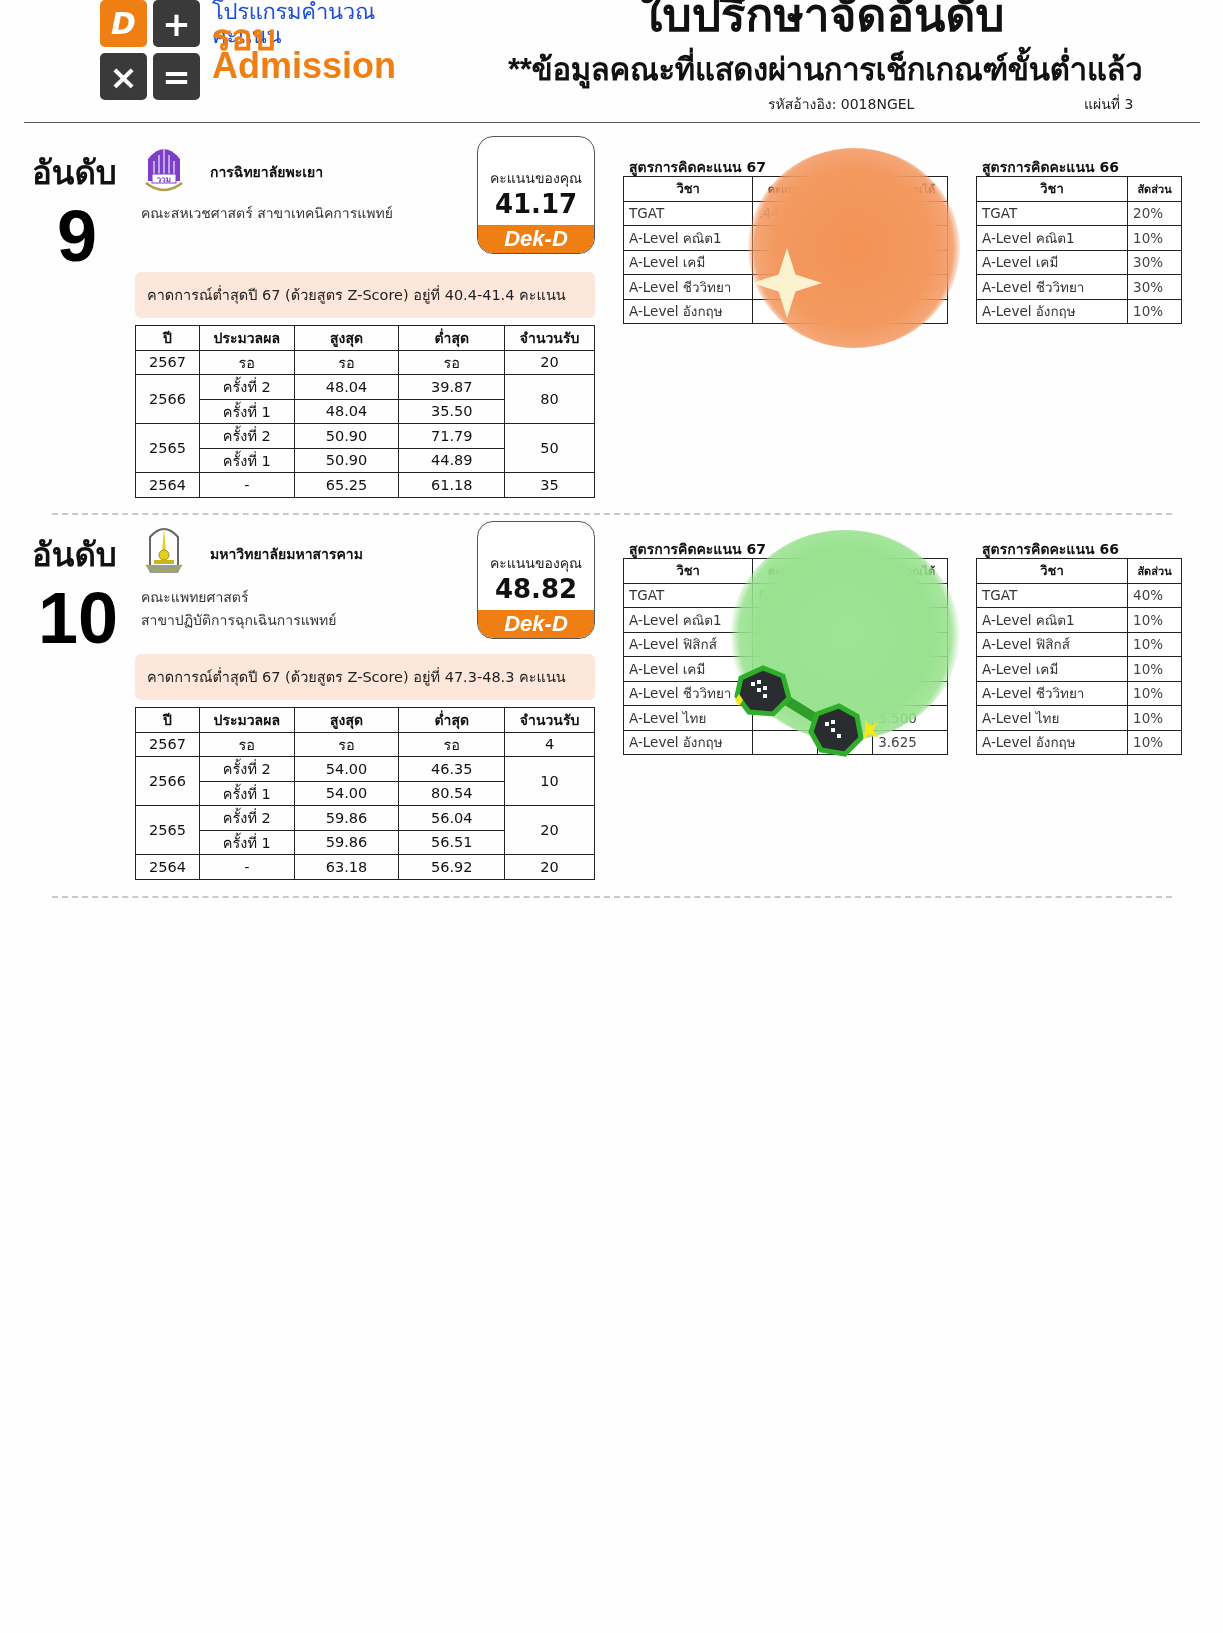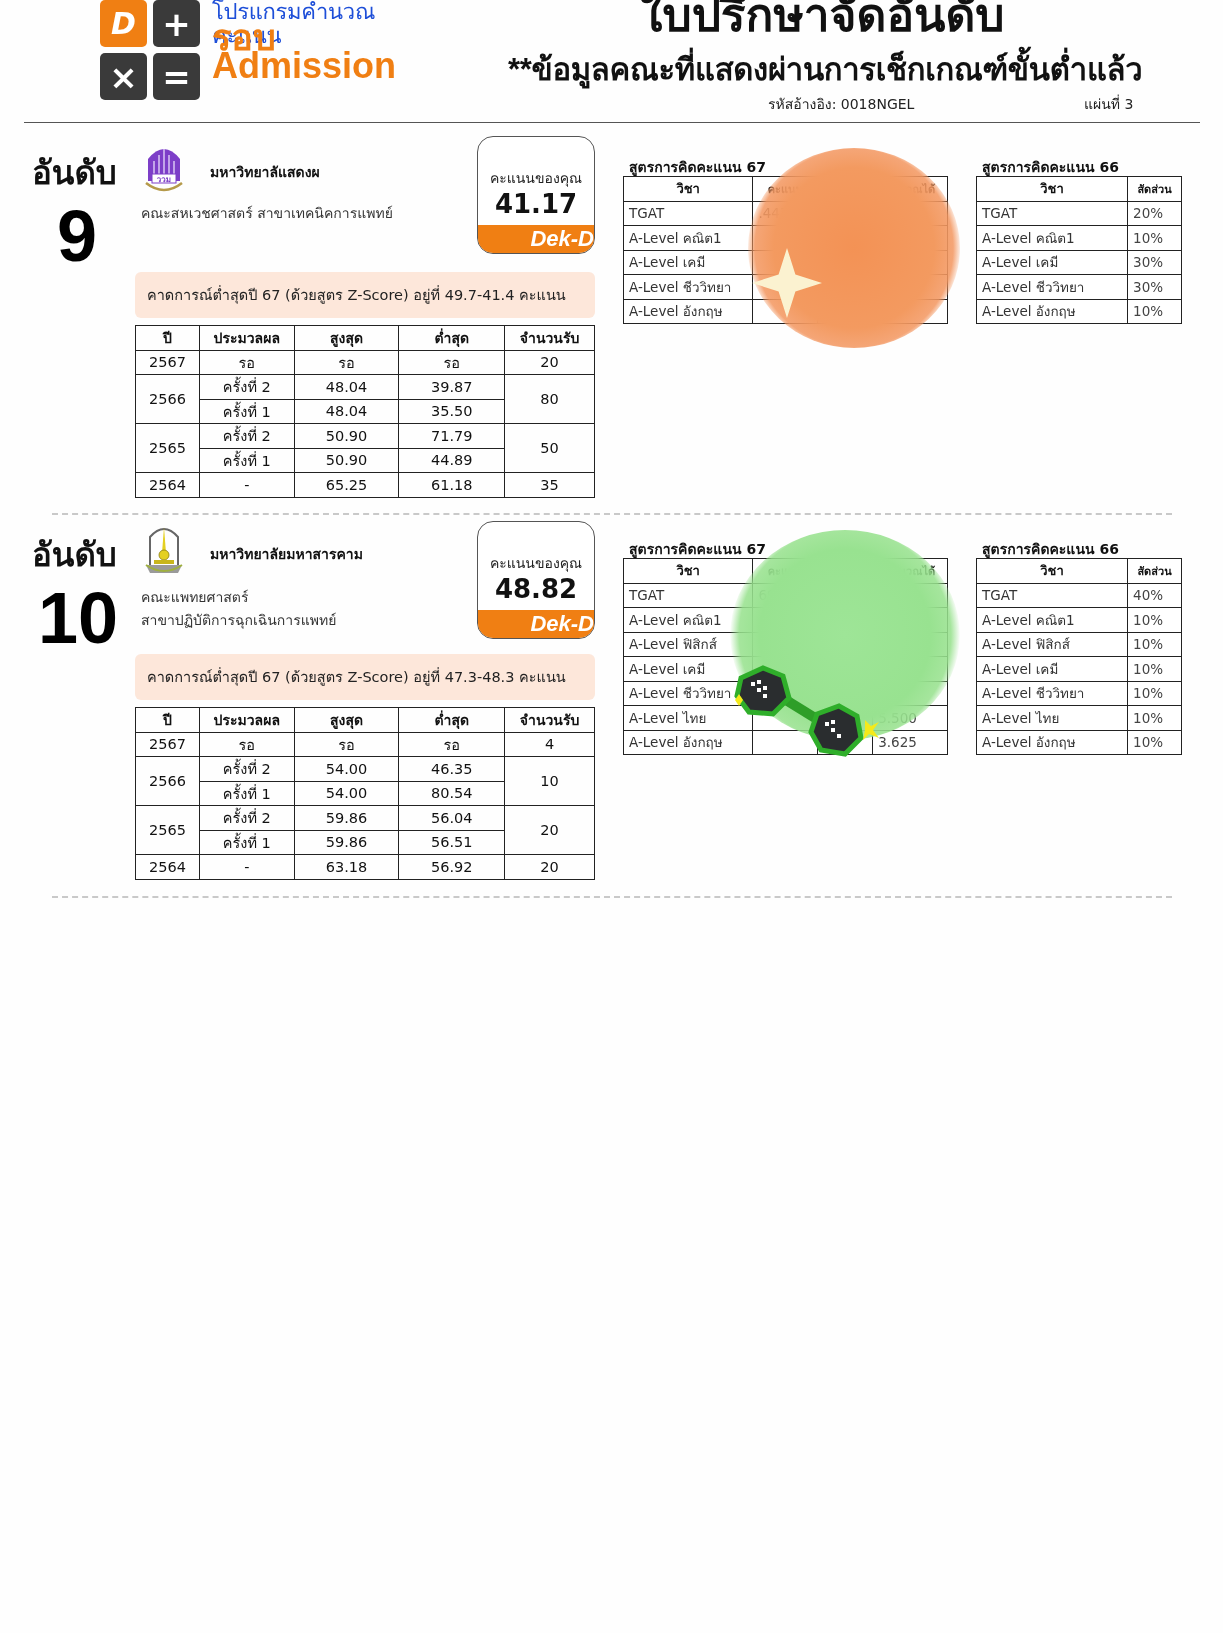--- a/index.html
+++ b/index.html
@@ -27,21 +27,21 @@
   .rank-label { position: absolute; left: 32px; top: 10px; font-family: "Liberation Sans", sans-serif; font-weight: bold; font-size: 33px; color: #111; }
   .rank-num { position: absolute; left: 32px; width: 90px; text-align: center; font-family: "Liberation Sans", sans-serif; font-weight: bold; font-size: 72px; line-height: 72px; top: 64px; color: #000; }
   .rank-num.two { left: 28px; width: 100px; }
   .uni-logo { position: absolute; left: 142px; top: 5px; width: 44px; height: 54px; }
   .uni-name { position: absolute; left: 210px; top: 25px; font-weight: bold; font-size: 14px; color: #111; }
   .faculty { position: absolute; left: 141px; top: 66px; font-size: 14px; color: #333; line-height: 23px; }
 
   .score-card { position: absolute; left: 477px; top: 0; width: 118px; height: 118px; border: 1.5px solid #555; border-radius: 16px; overflow: hidden; background: #fff; }
   .score-label { position: absolute; top: 30px; width: 100%; text-align: center; font-size: 14px; color: #222; }
   .score-value { position: absolute; top: 52px; width: 100%; text-align: center; font-weight: bold; font-size: 26px; color: #111; }
-  .score-brand { position: absolute; bottom: 0; width: 100%; height: 28px; background: #f07f13; color: #fff; text-align: right; font-family: "Liberation Sans", sans-serif; font-weight: bold; font-style: italic; font-size: 22px; line-height: 28px; }
+  .score-brand { position: absolute; bottom: 0; width: 100%; height: 28px; background: #f07f13; color: #fff; text-align: center; font-family: "Liberation Sans", sans-serif; font-weight: bold; font-style: italic; font-size: 22px; line-height: 28px; }
 
   .predict { position: absolute; left: 135px; top: 136px; width: 460px; height: 46px; background: #fde7da; border-radius: 6px; font-size: 14.5px; color: #222; line-height: 46px; padding-left: 12px; white-space: nowrap; }
 
   table.hist { position: absolute; left: 135px; top: 189px; width: 460px; border-collapse: collapse; font-size: 14.5px; }
   table.hist th, table.hist td { border: 1.5px solid #222; text-align: center; height: 24.5px; padding: 0; }
   table.hist th { font-weight: bold; font-size: 14px; }
   .c1 { width: 64px; } .c2 { width: 95px; } .c3 { width: 105px; } .c4 { width: 106px; } .c5 { width: 90px; }
 
   .f-title { position: absolute; font-weight: bold; font-size: 14px; color: #111; margin-top: 8px; }
   table.formula { position: absolute; border-collapse: collapse; font-size: 13.5px; background: #fff; }
@@ -83,32 +83,32 @@
   <div class="rank-label">อันดับ</div>
   <div class="rank-num">9</div>
 
   <svg class="uni-logo" viewBox="0 0 44 54">
     <path d="M6 40 L6 18 Q22 -2 38 18 L38 40 Z" fill="#7d3fc8"></path>
     <path d="M12 38 L12 20 M17 38 L17 14 M22 38 L22 8 M27 38 L27 14 M32 38 L32 20" stroke="#d9c6f3" stroke-width="1.5"></path>
     <rect x="10" y="33" width="24" height="9" fill="#fff" stroke="#7d3fc8"></rect>
     <text x="22" y="41" font-size="8" text-anchor="middle" fill="#7d3fc8" font-family="DejaVu Sans, sans-serif" font-weight="bold">ววม</text>
     <path d="M4 42 Q22 56 40 42" stroke="#b59a4a" stroke-width="2.5" fill="none"></path>
   </svg>
-  <div class="uni-name">มหาวิทยาลัแสดงผ</div>
+  <div class="uni-name">การฉิทยาลัยพะเยา</div>
   <div class="faculty">
     <div>คณะสหเวชศาสตร์ สาขาเทคนิคการแพทย์</div>
   </div>
 
   <div class="score-card">
     <div class="score-label">คะแนนของคุณ</div>
     <div class="score-value">41.17</div>
     <div class="score-brand">Dek-D</div>
   </div>
 
-  <div class="predict">คาดการณ์ต่ำสุดปี 67 (ด้วยสูตร Z-Score) อยู่ที่ 49.7-41.4 คะแนน</div>
+  <div class="predict">คาดการณ์ต่ำสุดปี 67 (ด้วยสูตร Z-Score) อยู่ที่ 40.4-41.4 คะแนน</div>
 
   <table class="hist">
     <tbody>
         <tr>
       <th class="c1">ปี</th>
       <th class="c2">ประมวลผล</th>
       <th class="c3">สูงสุด</th>
       <th class="c4">ต่ำสุด</th>
       <th class="c5">จำนวนรับ</th>
     </tr>

